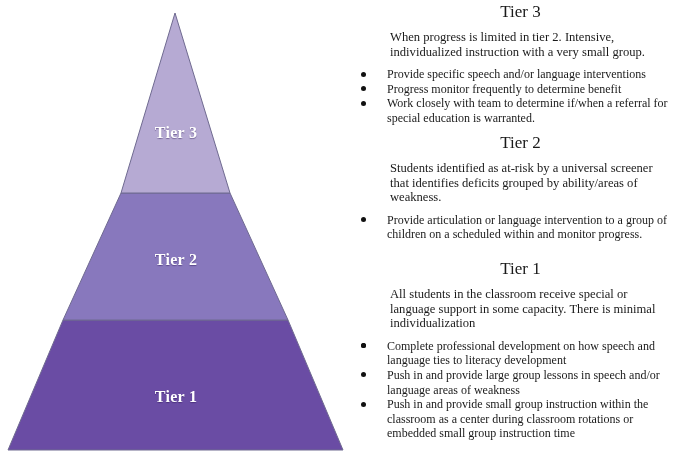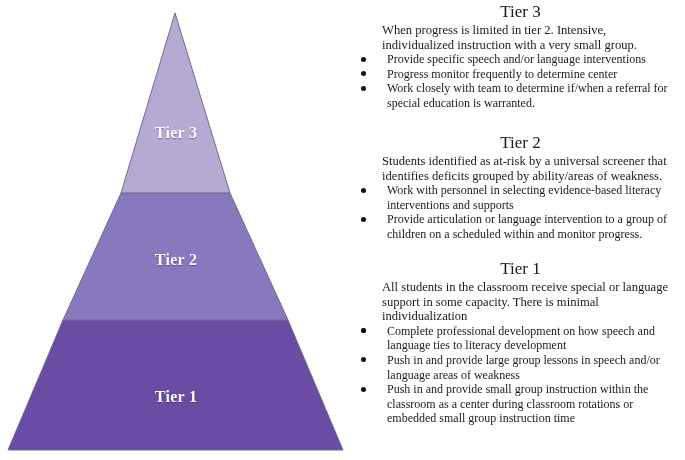--- a/index.html
+++ b/index.html
@@ -60,21 +60,21 @@
 
   .tier-heading {
     text-align: center;
     font-size: 17px;
     font-weight: normal;
     margin: 0 0 1px 0;
     padding: 0;
     font-family: "Liberation Serif", "DejaVu Serif", serif;
   }
   .tier-intro {
-    margin: 0;
+    margin: 8px;
     padding: 0 13px 0 26px;
     font-size: 12.6px;
     line-height: 14.6px;
     text-align: left;
   }
   ul.tier-list {
     margin: 0;
     padding: 0;
     list-style: none;
   }
@@ -119,37 +119,33 @@
   <div class="tier-block" id="block-tier3">
     <div class="tier-heading">Tier 3</div>
     <p class="tier-intro">When progress is limited in tier 2. Intensive, individualized instruction with a very small group.</p>
     <ul class="tier-list">
       <li>
         <span class="bullet-icon"></span>
         <span>Provide specific speech and/or language interventions</span>
       </li>
       <li>
         <span class="bullet-icon"></span>
-        <span>Progress monitor frequently to determine center</span>
+        <span>Progress monitor frequently to determine benefit</span>
       </li>
       <li>
         <span class="bullet-icon"></span>
         <span>Work closely with team to determine if/when a referral for special education is warranted.</span>
       </li>
     </ul>
   </div>
 
   <div class="tier-block" id="block-tier2">
     <div class="tier-heading">Tier 2</div>
     <p class="tier-intro">Students identified as at-risk by a universal screener that identifies deficits grouped by ability/areas of weakness.</p>
     <ul class="tier-list">
-      <li>
-        <span class="bullet-icon"></span>
-        <span>Work with personnel in selecting evidence-based literacy interventions and supports</span>
-      </li>
       <li>
         <span class="bullet-icon"></span>
         <span>Provide articulation or language intervention to a group of children on a scheduled within and monitor progress.</span>
       </li>
     </ul>
   </div>
 
   <div class="tier-block" id="block-tier1">
     <div class="tier-heading">Tier 1</div>
     <p class="tier-intro">All students in the classroom receive special or language support in some capacity. There is minimal individualization</p>

